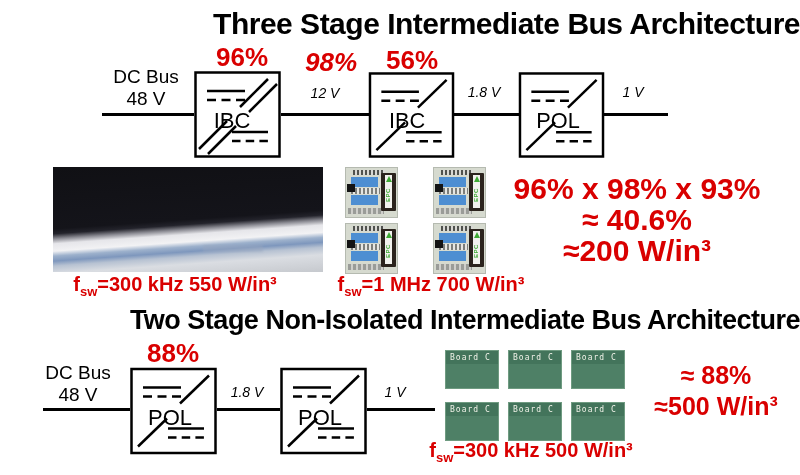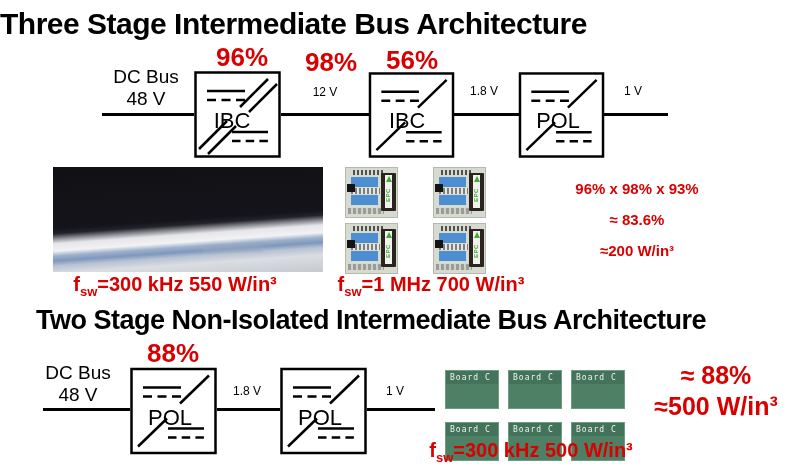--- a/index.html
+++ b/index.html
@@ -1,29 +1,29 @@
 <!DOCTYPE html>
 <html><head>
 <meta charset="utf-8">
 <style>
   html,body{margin:0;padding:0;background:#fff;}
   .slide{position:relative;width:800px;height:475px;background:#ffffff;overflow:hidden;
          font-family:"Liberation Sans",sans-serif;color:#000;}
-  .title{position:absolute;left:0;right:0;text-align:left;font-weight:bold;white-space:nowrap;}
+  .title{position:absolute;left:0;right:0;text-align:right;font-weight:bold;white-space:nowrap;}
   .title.t1{top:7px;font-size:30px;letter-spacing:-0.5px;}
   .title.t2{top:305px;font-size:27px;letter-spacing:-0.5px;margin-left:36px;}
   .cx{position:absolute;transform:translateX(-50%);white-space:nowrap;}
   .wire{position:absolute;height:2.5px;background:#000;}
   .buslab{font-size:19px;text-align:center;line-height:1.18;}
-  .vlab{font-size:12px;}
+  .vlab{font-size:14px;font-style:italic;}
   .eff{font-size:26px;font-weight:bold;color:#d90000;text-align:center;}
   .cap{font-size:20px;font-weight:bold;color:#d90000;}
   .cap sub{font-size:13px;}
   .summary{text-align:center;color:#d90000;font-weight:bold;}
-  .summary.top3{font-size:15px;line-height:31px;}
+  .summary.top3{font-size:30px;line-height:31px;}
   .summary.bot2{font-size:25px;line-height:31px;}
   .convbox{position:absolute;}
   .convbox svg text{font-family:"Liberation Sans",sans-serif;font-size:22px;fill:#000;}
   
   .photo{position:absolute;left:53px;top:167px;width:270px;height:105px;
     background:linear-gradient(176deg,#101014 0%,#14141a 50%,#23232b 54%,#8a8a92 58%,
       #e6e6ea 62%,#f2f2f4 68%,#9db1cc 72%,#7e97bd 76%,#b7c2d2 80%,#dadde2 86%,#c6c9ce 100%);}
   .photo .faint{position:absolute;left:150px;top:78px;width:60px;height:7px;
     background:#9aa8c0;opacity:.45;filter:blur(1px);}
   
@@ -39,21 +39,21 @@
   .epc .pads-bot{left:2px;top:40px;width:36px;height:6px;
     background:repeating-linear-gradient(90deg,#9a9c98 0 3px,#cfcfcb 3px 5px);}
   .epc .pkg{left:35px;top:5px;width:15px;height:38px;background:#2b231d;border-radius:1px;}
   .epc .strip{left:4px;top:2px;width:7px;height:33px;background:#f2f2ee;}
   .epc .arrow{left:0.5px;top:1px;width:0;height:0;border-left:3px solid transparent;
     border-right:3px solid transparent;border-bottom:6px solid #3faa35;}
   .epc .eptxt{left:0;top:8px;width:7px;height:24px;color:#3faa35;font-size:6px;font-weight:bold;
     writing-mode:vertical-rl;transform:rotate(180deg);text-align:center;letter-spacing:0.5px;}
   
   .board{position:absolute;width:52px;height:37px;border:1px solid #6f9b81;
-    background:linear-gradient(180deg,#43745b 0px,#43745b 13px,#4e8066 13px);margin-top:20px;}
+    background:linear-gradient(180deg,#43745b 0px,#43745b 13px,#4e8066 13px);}
   .board-label{font-family:"DejaVu Sans Mono",monospace;font-size:8px;letter-spacing:1px;
     color:#f0f2e8;padding:2px 0 0 4px;white-space:nowrap;}
 </style>
 </head>
 <body>
 
 <div class="slide">
 
   <div class="title t1">Three Stage Intermediate Bus Architecture</div>
 
@@ -61,21 +61,21 @@
     <div>DC Bus</div>
     <div>48 V</div>
   </div>
 
   <div class="wire" style="left:102px;top:113px;width:92px;"></div>
   <div class="wire" style="left:281px;top:113px;width:88px;"></div>
   <div class="wire" style="left:454px;top:113px;width:65px;"></div>
   <div class="wire" style="left:604px;top:113px;width:64px;"></div>
 
   <div class="cx eff" style="left:242px;top:42px;">96%</div>
-  <div class="cx eff" style="left:331px;top:47px;">98%</div>
+  <div class="cx eff" style="left:331px;top:47px;font-style:italic;">98%</div>
   <div class="cx eff" style="left:412px;top:45px;">56%</div>
 
   <div class="cx vlab" style="left:325px;top:85px;">12 V</div>
   <div class="cx vlab" style="left:484px;top:84px;">1.8 V</div>
   <div class="cx vlab" style="left:633px;top:84px;">1 V</div>
 
   <div class="convbox" style="left:193px;top:71px;width:89px;height:87px;">
     <svg width="89" height="87" viewBox="0 0 87 87">
       <rect x="1.5" y="1.5" width="84" height="84" fill="#fff" stroke="#000" stroke-width="2.5"></rect>
       <line x1="13" y1="20" x2="51" y2="20" stroke="#000" stroke-width="2.5"></line>
@@ -179,21 +179,21 @@
 
   <div class="cx cap" style="left:175px;top:273px;">
     <span>f</span><sub>sw</sub><span>=300 kHz 550 W/in³</span>
   </div>
   <div class="cx cap" style="left:419px;top:273px;margin-left:12px;">
     <span>f</span><sub>sw</sub><span>=1 MHz 700 W/in³</span>
   </div>
 
   <div class="cx summary top3" style="left:637px;top:173px;">
     <div>96% x 98% x 93%</div>
-    <div>≈ 83.6%</div>
+    <div>≈ 40.6%</div>
     <div>≈200 W/in³</div>
   </div>
 
   <div class="title t2">Two Stage Non-Isolated Intermediate Bus Architecture</div>
 
   <div class="cx buslab" style="left:78px;top:362px;">
     <div>DC Bus</div>
     <div>48 V</div>
   </div>
 

